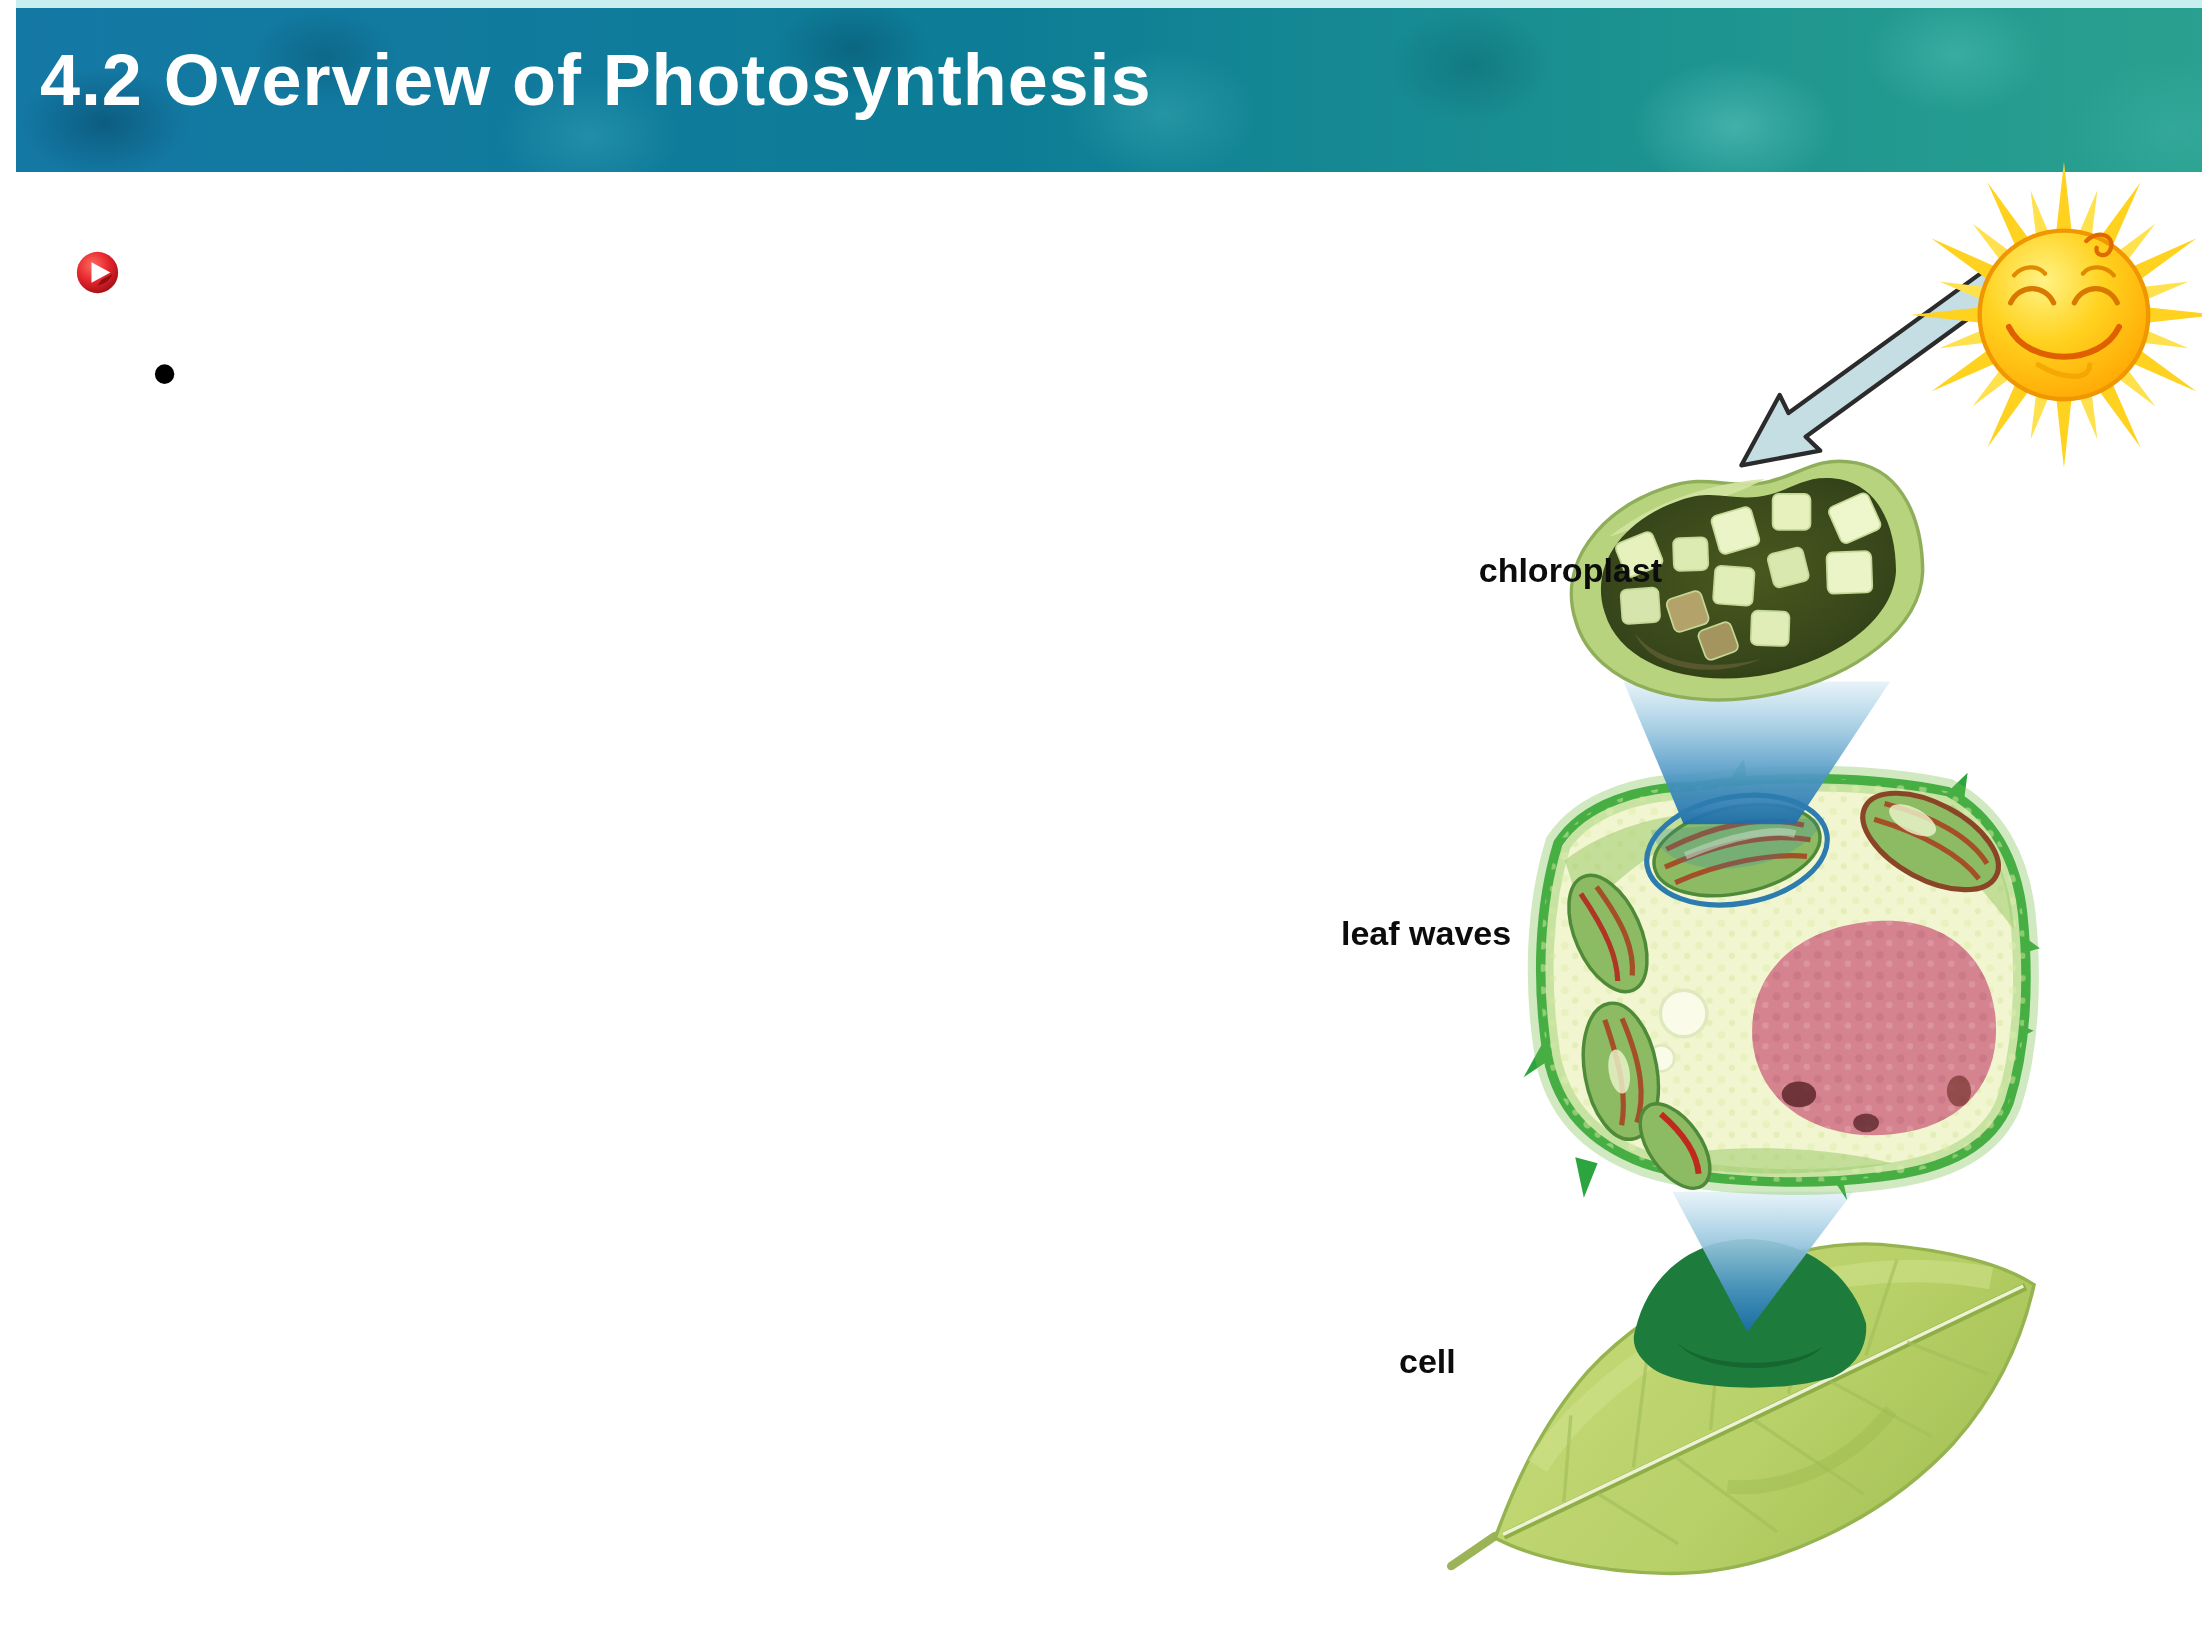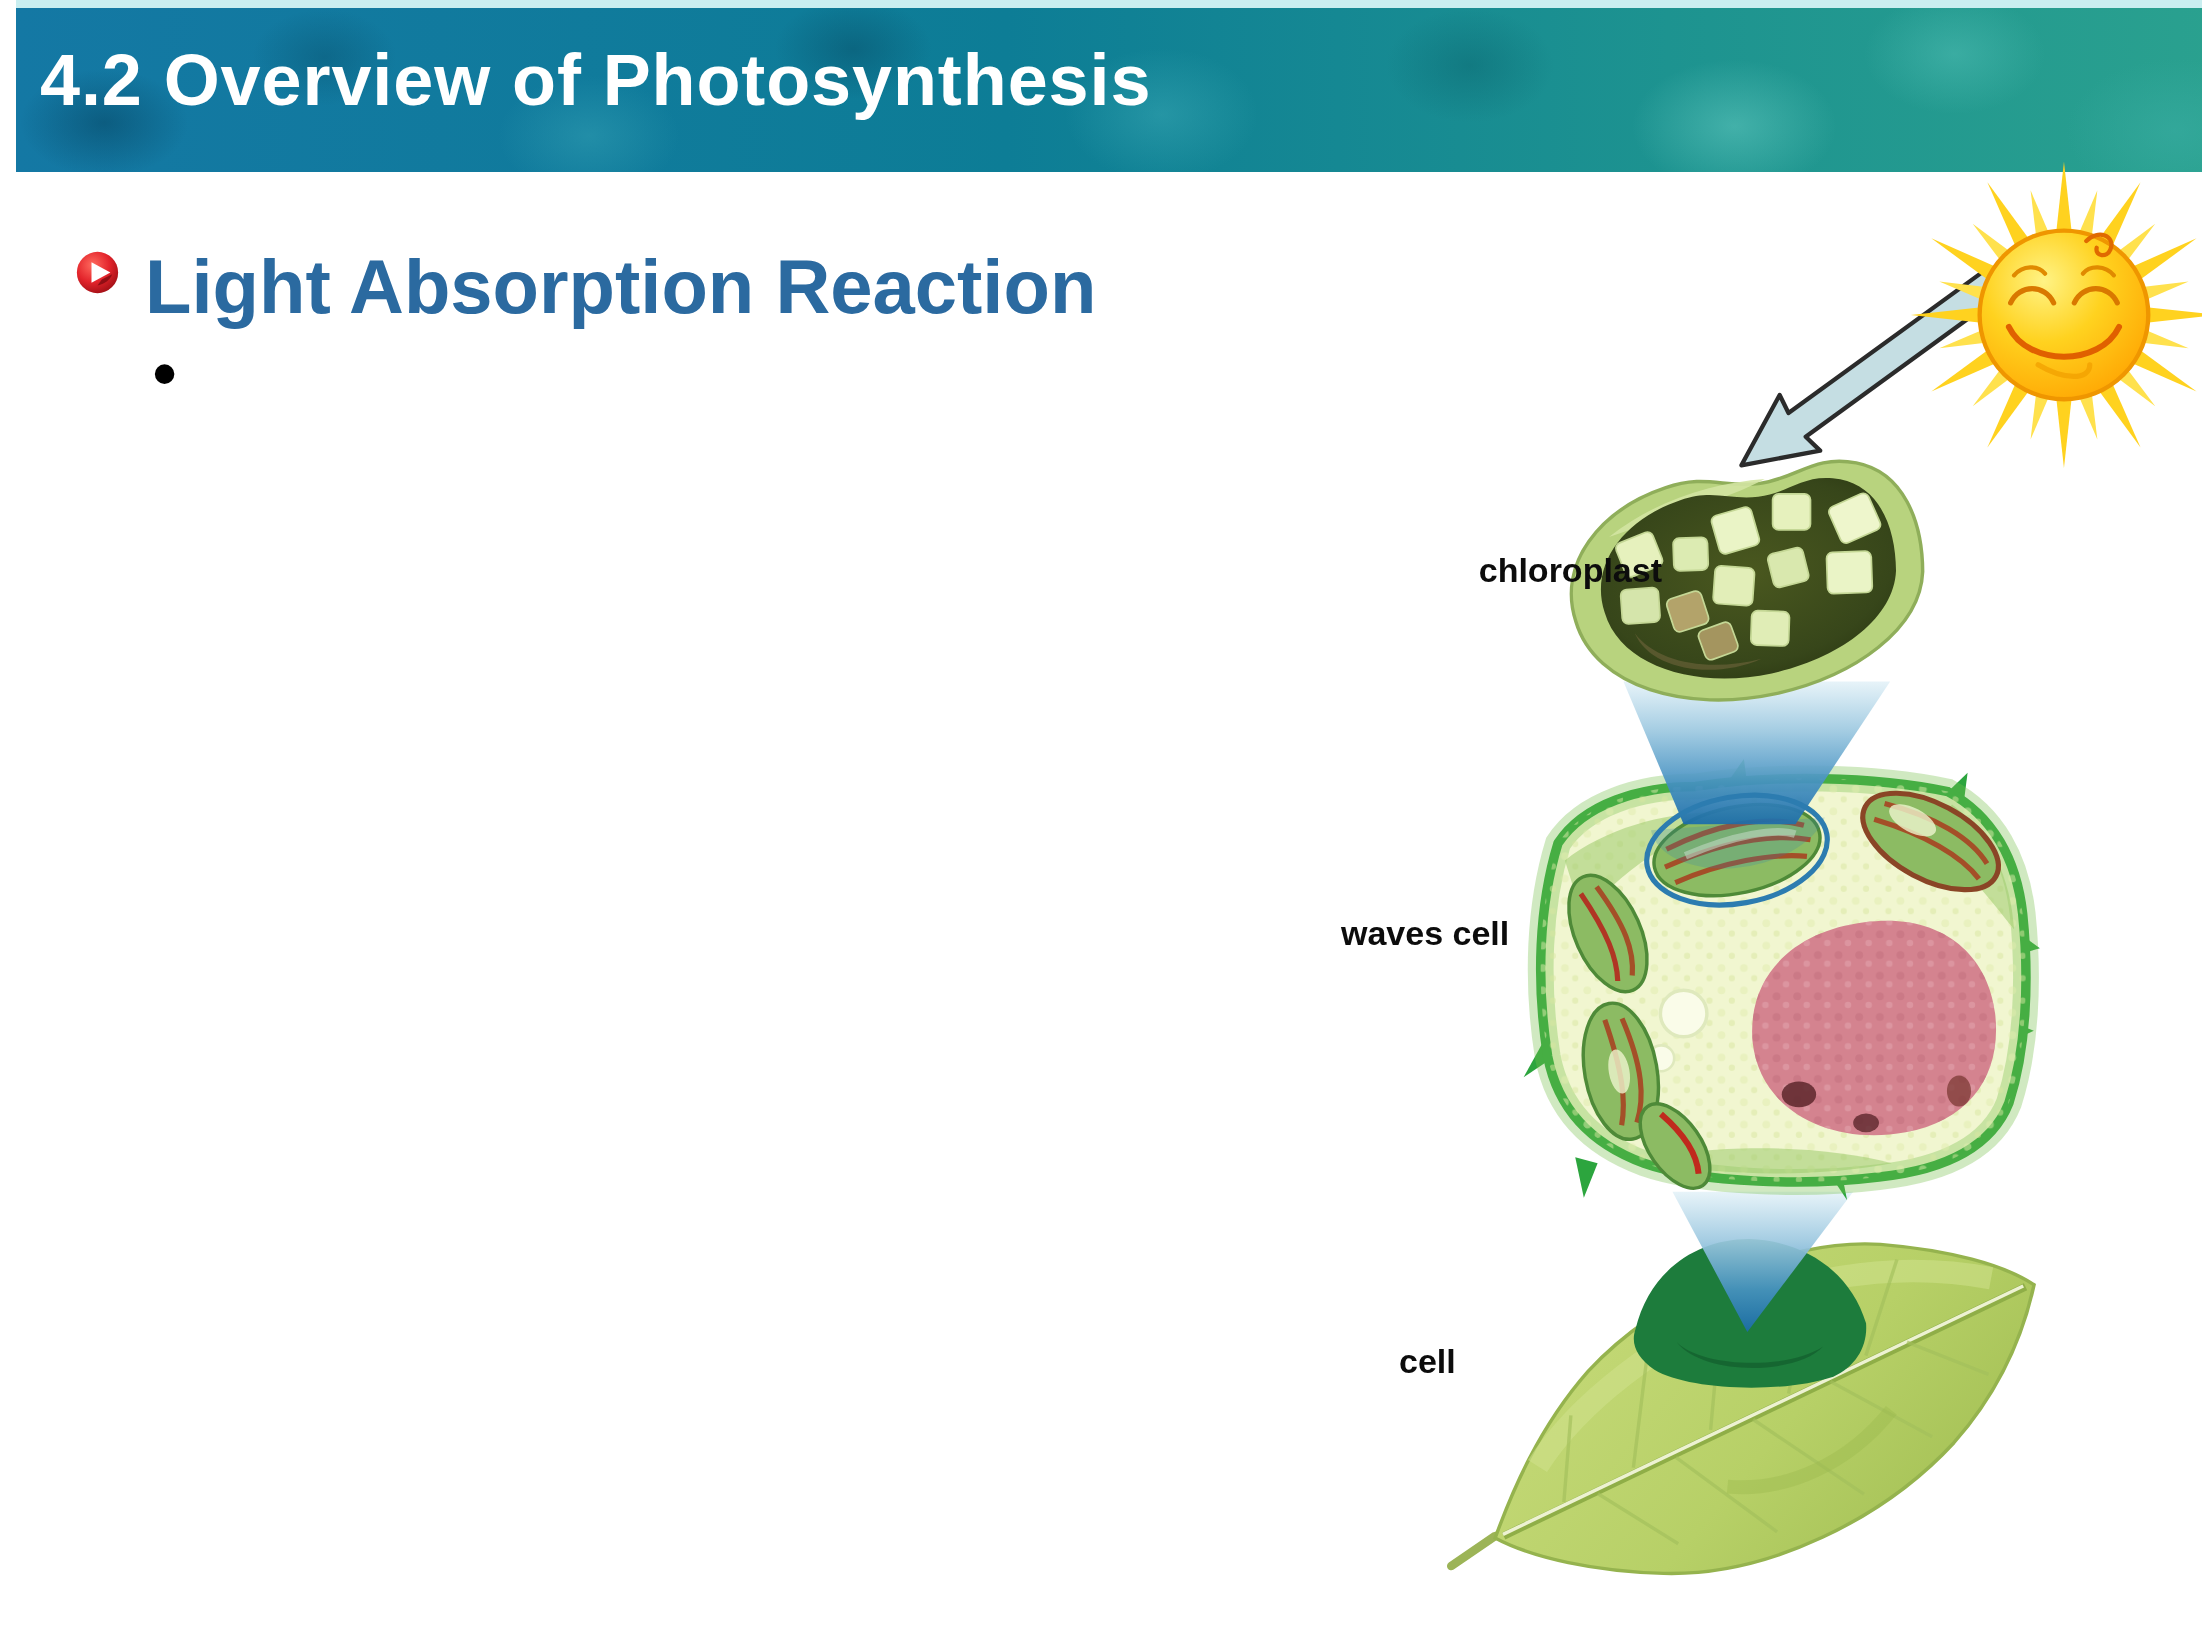--- a/index.html
+++ b/index.html
@@ -54,21 +54,20 @@
           <stop offset="0" stop-color="#ff6a5e"></stop>
             <stop offset="55%" stop-color="#e3242b"></stop>
           <stop offset="100%" stop-color="#9d0e14"></stop>
         </radialGradient>
       </defs>
       <circle cx="25" cy="25" r="24" fill="url(#redg)"></circle>
       <path d="M25,40 C34,38 40,33 42,27 L30,33 Z" fill="#7e0a10" opacity=".8"></path>
       <polygon points="18,13 40,25 18,37" fill="#ffffff"></polygon>
     </svg>
   </div>
-  <div class="heading-text">Light Absorption Reaction</div>
   <div class="bullet-dot">•</div>
 
   <svg class="art" viewBox="0 0 2560 1920">
     <defs>
       <linearGradient id="funnel" x1="0" y1="0" x2="0" y2="1">
         <stop offset="0" stop-color="#e4f2f8" stop-opacity=".95"></stop>
         <stop offset=".35" stop-color="#9cc8e0"></stop>
         <stop offset=".7" stop-color="#4792c2"></stop>
         <stop offset="1" stop-color="#1b6cab"></stop>
       </linearGradient>
@@ -278,17 +277,17 @@
         <path d="M -58,-46 C -48,-58 -30,-58 -22,-48" stroke-width="5" stroke="#e08a00"></path>
         <path d="M 22,-48 C 30,-58 48,-58 58,-46" stroke-width="5" stroke="#e08a00"></path>
         <path d="M 26,-86 C 40,-100 60,-92 54,-76 C 50,-66 36,-68 38,-78" stroke="#e06a00" stroke-width="5"></path>
         <path d="M -64,14 C -42,60 42,60 64,14" stroke="#e06000" stroke-width="7"></path>
         <path d="M -30,58 C 0,76 30,76 30,58" stroke="#f2a000" stroke-width="6" opacity=".75"></path>
       </g>
     </g>
   </svg>
 
   <div class="lbl lbl-chloroplast">chloroplast</div>
-  <div class="lbl lbl-leafcell">waves cell</div>
+  <div class="lbl lbl-leafcell">leaf waves</div>
   <div class="lbl lbl-leaf">cell</div>
 
 </div>
 
 
 </body></html>

